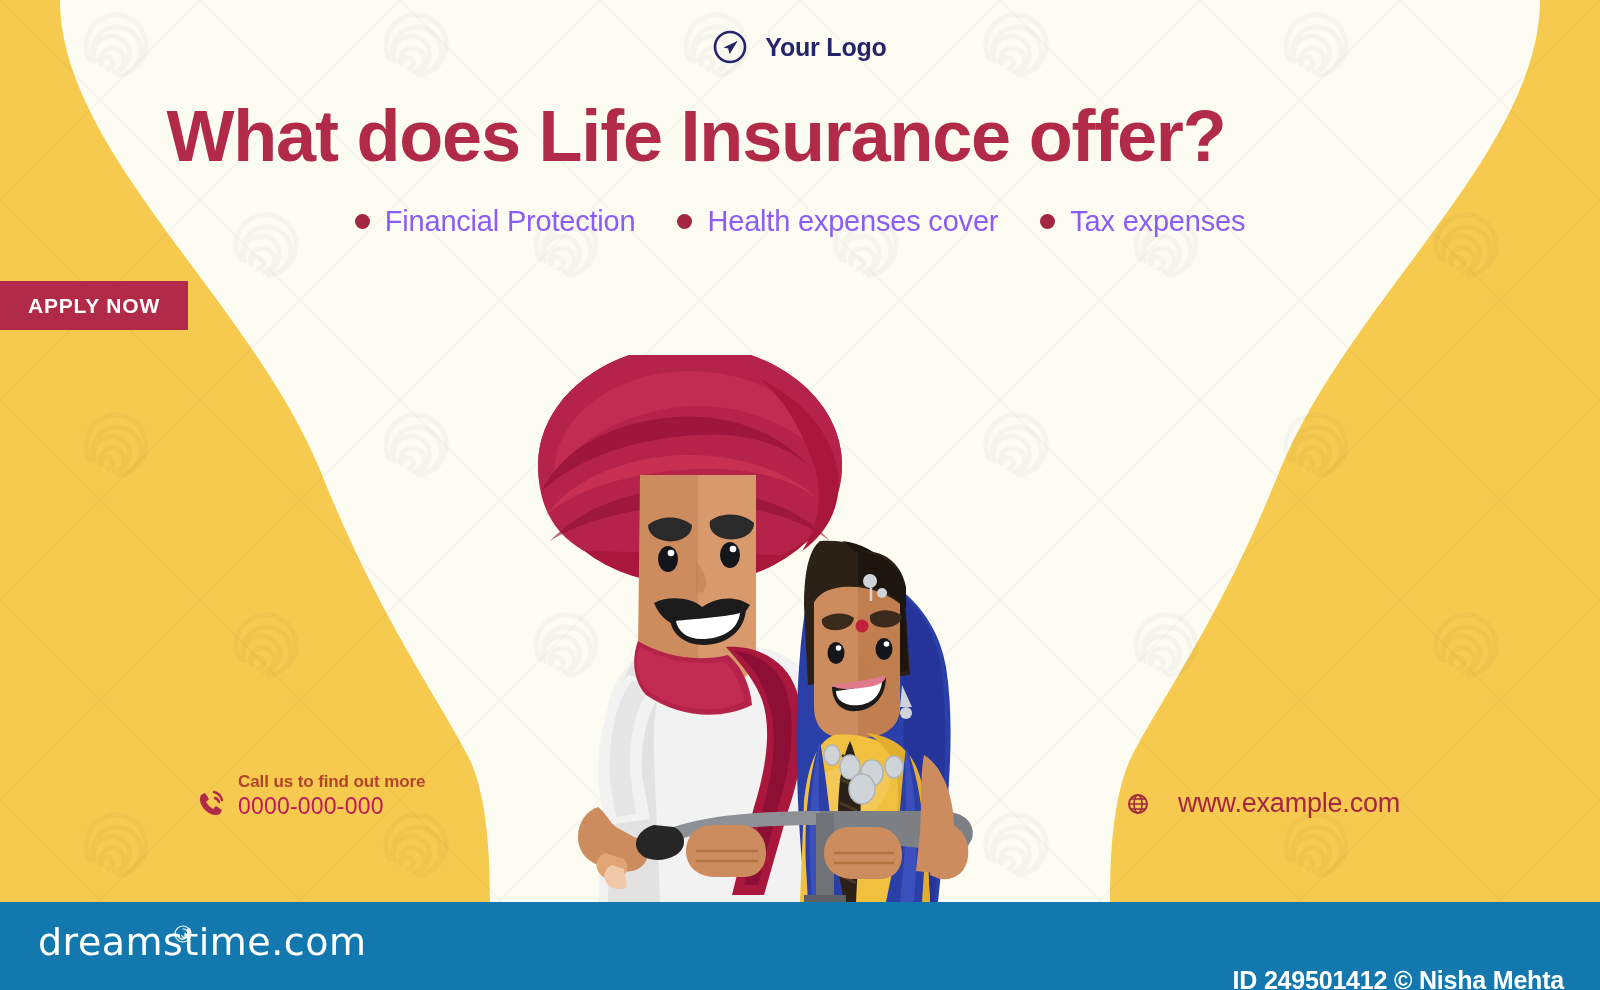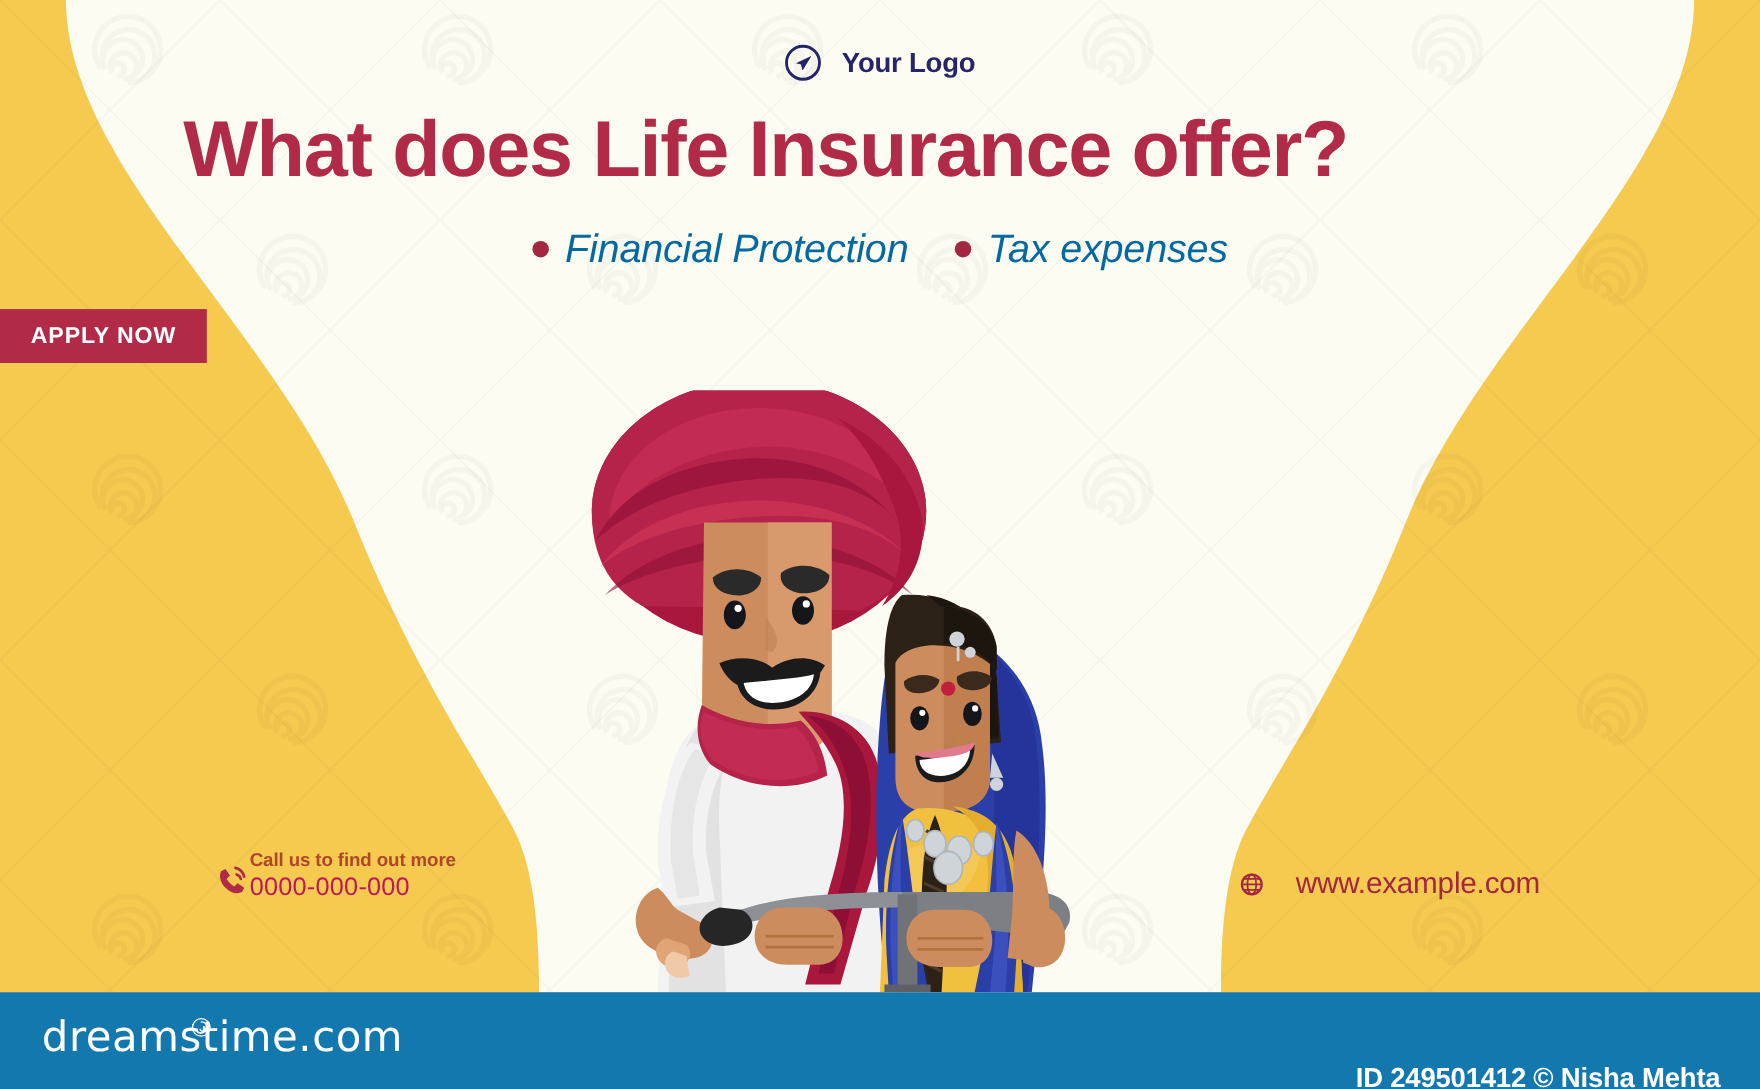--- a/index.html
+++ b/index.html
@@ -24,21 +24,21 @@
     position:absolute; right:0; top:0; width:490px; height:902px;
     background:#f5ca4f;
     clip-path: path("M490,0 L430,0 C430,150 240,300 170,470 C110,620 50,700 20,760 C2,800 0,860 0,902 L490,902 Z");
   }
 
   
   .wm { position:absolute; left:0; top:0; width:1600px; height:902px; pointer-events:none; }
 
   
   #logo-row {
-    position:absolute; left:0; top:40px; width:1600px;
+    position:absolute; left:0; top:30px; width:1600px;
     display:flex; align-items:center; justify-content:center; gap:18px;
   }
   #logo-mark { width:34px; height:34px; display:block; }
   #logo-text {
     font-size:25px; font-weight:bold; color:#26256b; letter-spacing:-0.2px;
   }
 
   
   #headline {
     position:absolute; left:0; top:100px; width:1392px; text-align:center;
@@ -48,39 +48,39 @@
 
   
   #bullets {
     position:absolute; left:0; top:205px; width:1600px;
     display:flex; align-items:center; justify-content:center; gap:42px;
   }
   .bullet { display:flex; align-items:center; gap:15px; }
   .bullet-dot {
     width:15px; height:15px; border-radius:50%; background:#a42742; flex:none;
   }
-  .bullet-label { font-size:36px; color:#0369a1; letter-spacing:-0.2px;font-style:italic; }
+  .bullet-label { font-size:29px; color:#8b5cf6; letter-spacing:-0.2px; }
 
   
   #cta-wrap {
     position:absolute; left:0; top:281px; width:1600px;
     display:flex; 
   }
   #cta {
     background:#b12a48; color:#ffffff; font-size:21px; font-weight:bold;
     letter-spacing:0.8px; padding:13px 28px 12px; border:none;
     font-family:"Liberation Sans", sans-serif; cursor:pointer;
   }
 
   
   #illustration { position:absolute; left:520px; top:355px; width:560px; height:547px; }
 
   
   #phone-block {
-    position:absolute; left:196px; top:772px; display:flex; align-items:center; 
+    position:absolute; left:196px; top:772px; display:flex; align-items:flex-end; gap:11px;
   }
   #phone-icon { width:31px; height:31px; margin-top:11px; flex:none; }
   .phone-lines { display:flex; flex-direction:column; }
   #phone-caption { font-size:17px; font-weight:bold; color:#b1452a; letter-spacing:-0.1px; }
   #phone-number { font-size:23px; color:#be185d; letter-spacing:0.2px; margin-top:1px; }
 
   #web-block {
     position:absolute; left:1127px; top:788px; display:flex; align-items:center; gap:9px;
   }
   #globe-icon { width:22px; height:22px; flex:none; }
@@ -166,20 +166,24 @@
 
     <h1 id="headline">What does Life Insurance offer?</h1>
 
     <div id="bullets">
       <div class="bullet">
         <span class="bullet-dot"></span>
         <span class="bullet-label">Financial Protection</span>
       </div>
       <div class="bullet">
         <span class="bullet-dot"></span>
+        <span class="bullet-label">Health expenses cover</span>
+      </div>
+      <div class="bullet">
+        <span class="bullet-dot"></span>
         <span class="bullet-label">Tax expenses</span>
       </div>
     </div>
 
     <div id="cta-wrap">
       <button id="cta">APPLY NOW</button>
     </div>
 
     <svg id="illustration" viewBox="0 0 560 547">
       <defs>

